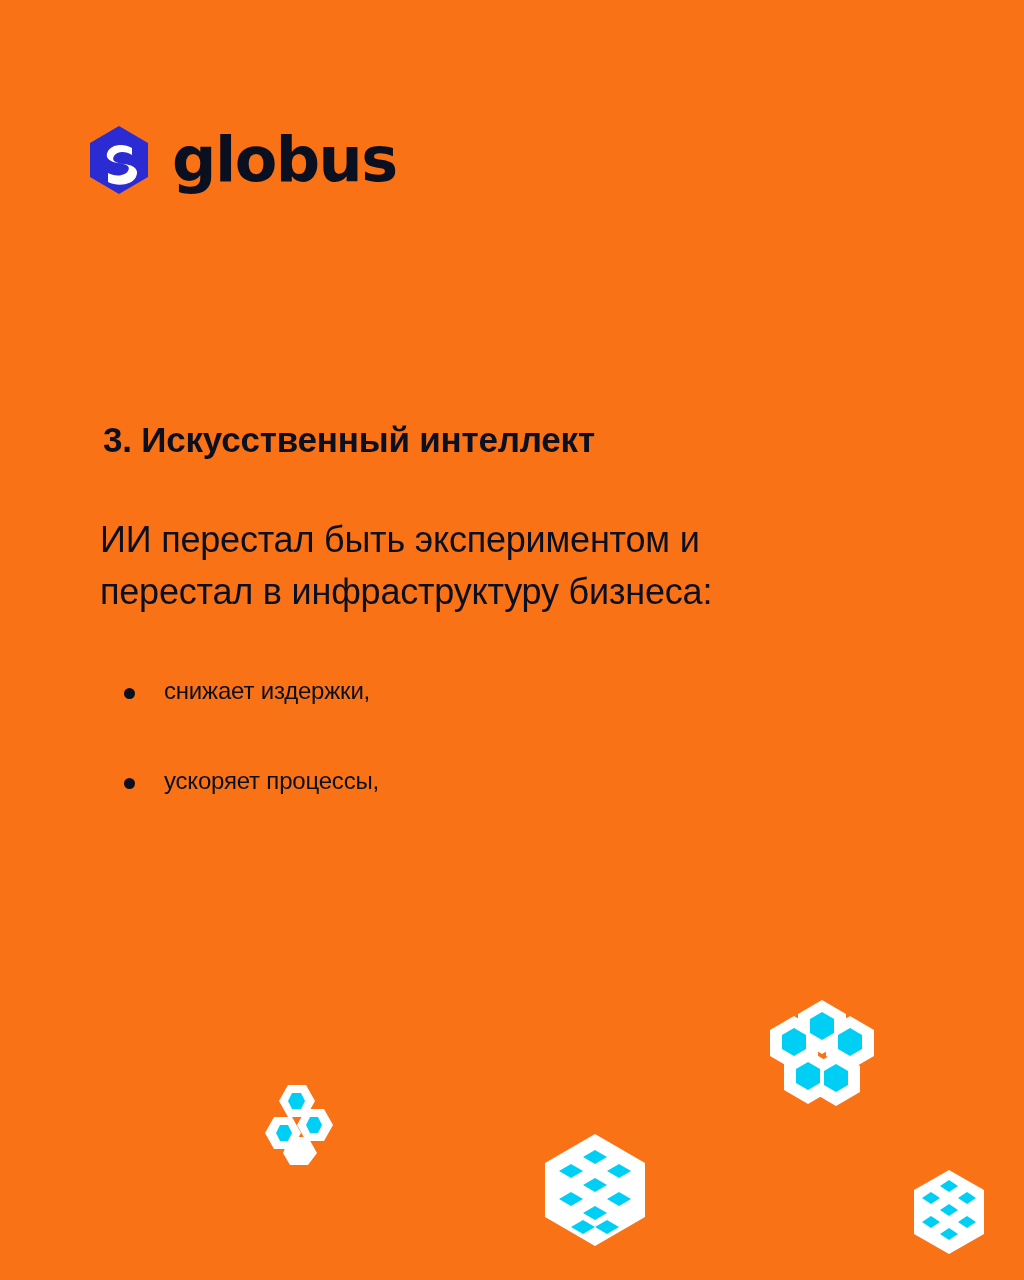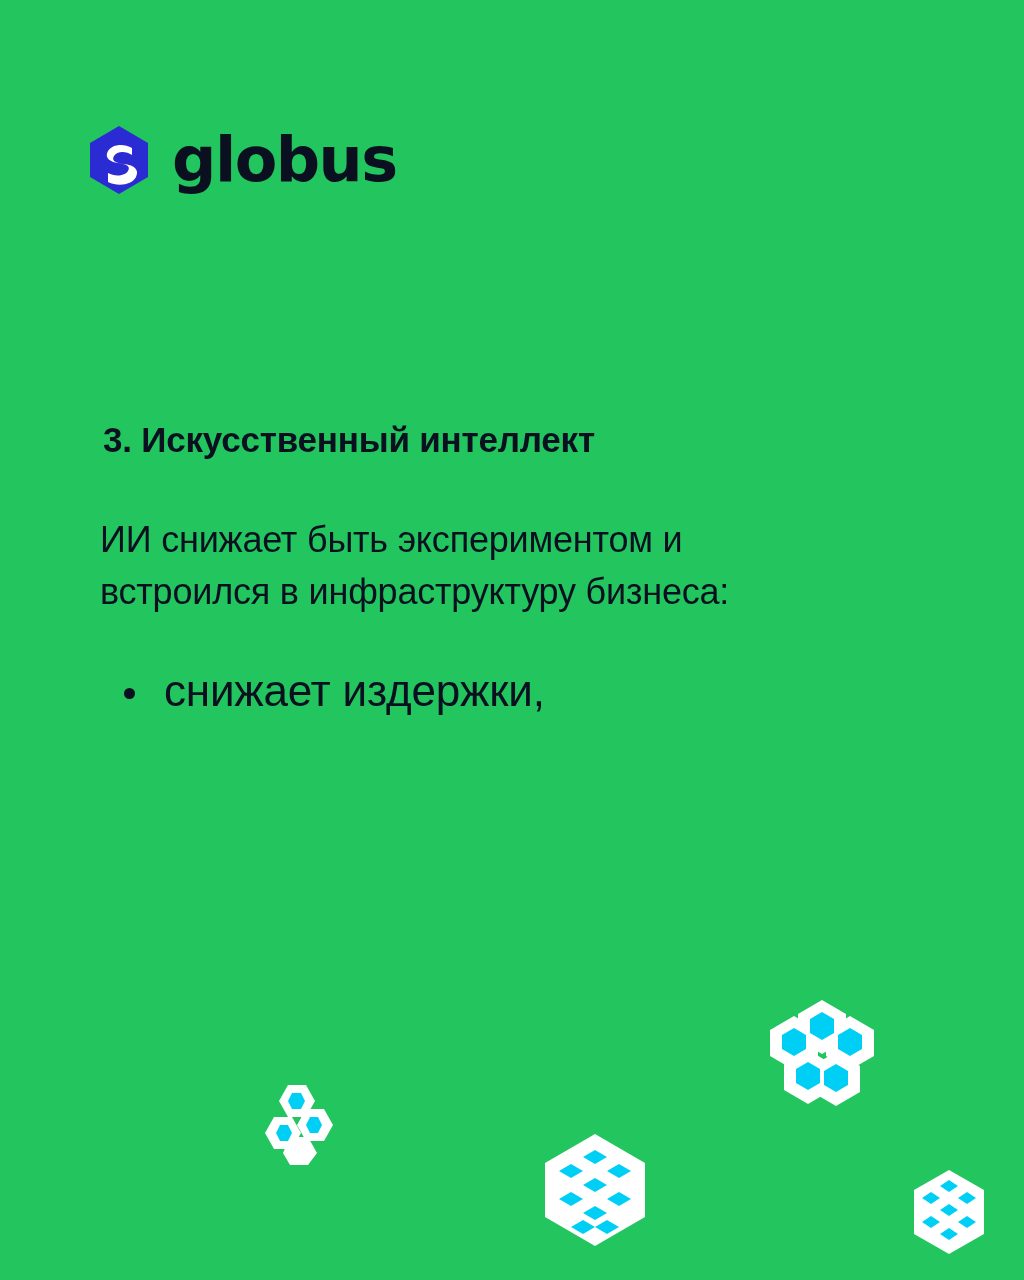--- a/index.html
+++ b/index.html
@@ -14,21 +14,21 @@
   body {
     background: #00CFF5;
     font-family: "Liberation Sans", sans-serif;
     position: relative;
   }
 
   .slide {
     position: relative;
     width: 1024px;
     height: 1280px;
-    background: #22c55e;
+    background: #f97316;
     overflow: hidden;
   }
 
   
   .brand {
     position: absolute;
     left: 88px;
     top: 126px;
     display: flex;
     align-items: center;
@@ -79,21 +79,21 @@
 
   .lead-indent { padding-left: 10px; }
 
   .bullets {
     list-style: none;
     padding-left: 22px;
   }
 
   .bullets li {
     position: relative;
-    font-size: 44px;
+    font-size: 24px;
     line-height: 50px;
     letter-spacing: -0.2px;
     padding-left: 52px;
     margin-bottom: 2px;
     max-width: 780px;
     margin-top: 40px;
   }
 
   .bullets li::before {
     content: "";
@@ -128,24 +128,25 @@
         <polygon points="31,0 60,17 60,51 31,68 2,51 2,17" fill="#2B2BD4"></polygon>
         <path d="M44 22 C36 17 24 18 20 25 C16 32 22 36 30 37 C38 38 43 40 40 45 C37 50 27 51 20 47 L20 56 C30 61 44 59 48 51 C52 43 45 39 36 38 C28 37 23 35 26 30 C29 25 38 25 44 29 Z" fill="#FFFFFF"></path>
       </svg>
     </span>
     <span class="brand-name">globus</span>
   </div>
 
   <div class="content">
     <h1 class="headline">3. Искусственный интеллект</h1>
 
-    <p class="lead lead-indent">ИИ снижает быть экспериментом и встроился в инфраструктуру бизнеса:</p>
+    <p class="lead lead-indent">ИИ перестал быть экспериментом и перестал в инфраструктуру бизнеса:</p>
 
     <ul class="bullets">
       <li>снижает издержки,</li>
+      <li>ускоряет процессы,</li>
     </ul>
   </div>
 
   <div class="deco deco-a">
     <svg width="80" height="82" viewBox="0 0 80 82" xmlns="http://www.w3.org/2000/svg">
       <g fill="#FFFFFF">
         <polygon points="26,2 44,2 53,18 44,34 26,34 17,18"></polygon>
         <polygon points="44,26 62,26 71,42 62,58 44,58 35,42"></polygon>
         <polygon points="12,34 30,34 39,50 30,66 12,66 3,50"></polygon>
         <polygon points="28,54 46,54 55,70 46,82 28,82 21,70"></polygon>

